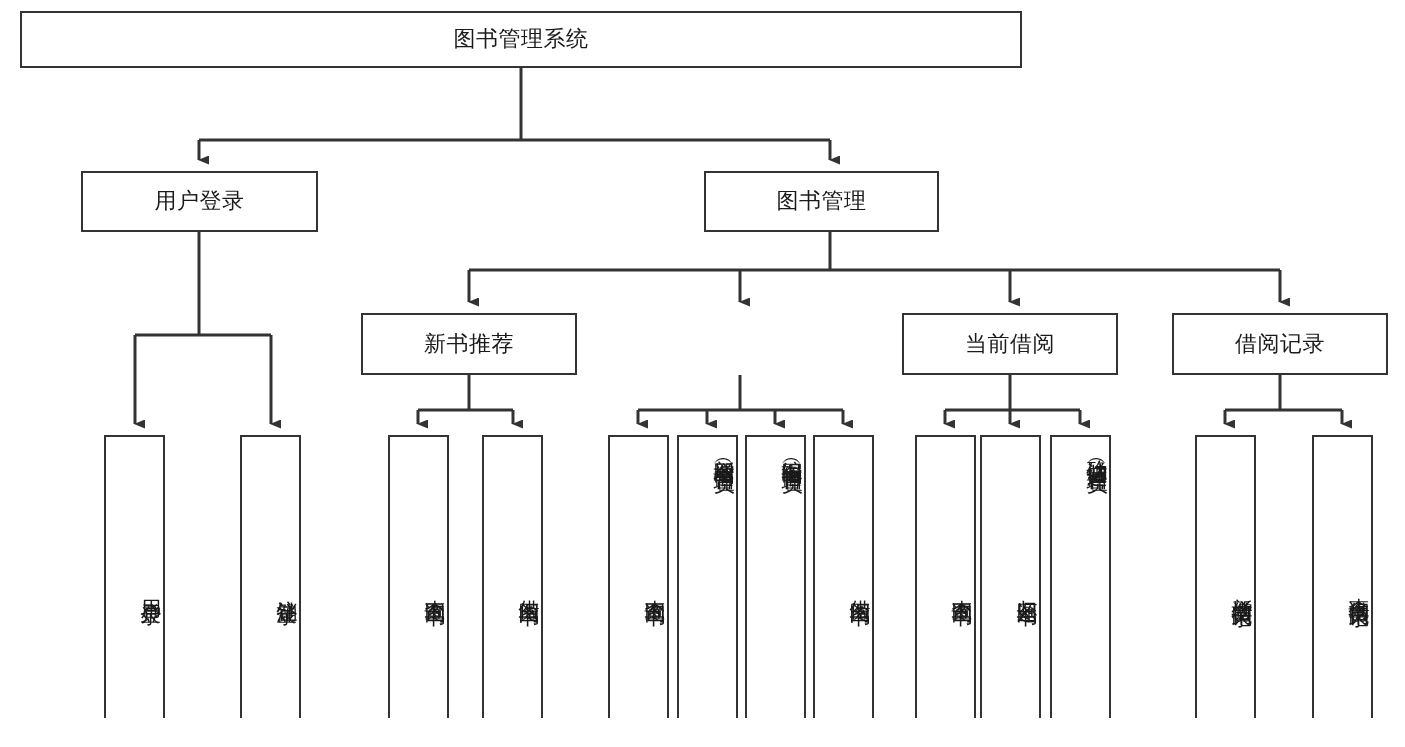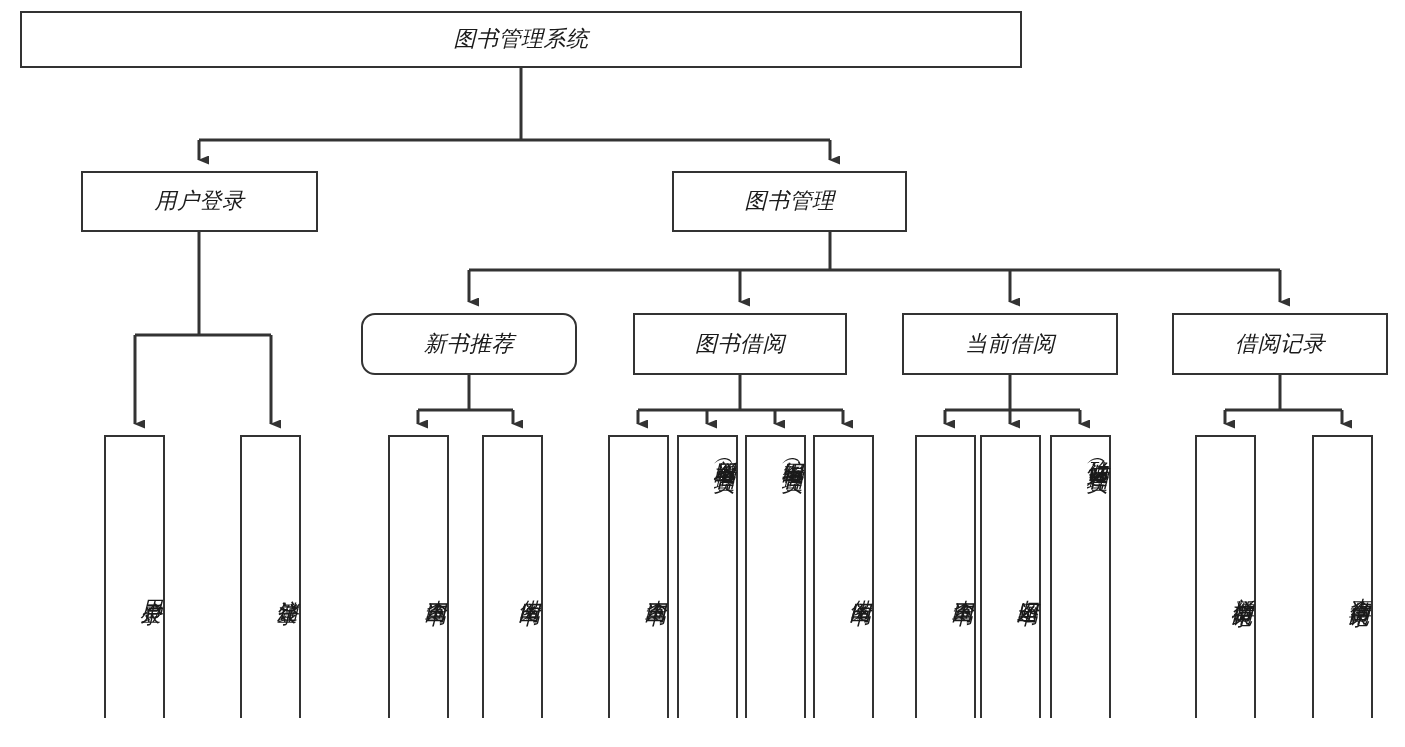--- a/index.html
+++ b/index.html
@@ -10,21 +10,20 @@
   }
   body {
     font-family: "Liberation Sans", "DejaVu Sans", sans-serif;
   }
   #diagram-root {
     position: relative;
     width: 1405px;
     height: 718px;
     background: #ffffff;
     overflow: hidden;
-    font-style: italic;
   }
   #edge-layer {
     position: absolute;
     left: 0;
     top: 0;
     width: 1405px;
     height: 747px;
     pointer-events: none;
   }
   .node {
@@ -130,31 +129,28 @@
   </svg>
 
   <div class="node horiz node-root" style="left:20px; top:11px; width:1002px; height:57px;">
     <span>图书管理系统</span>
   </div>
 
   <div class="node horiz" style="left:81px; top:171px; width:237px; height:61px;">
     <span>用户登录</span>
   </div>
 
-  <div class="node horiz" style="left:672px; top:171px; width:235px; height:61px;">
+  <div class="node horiz" style="left:704px; top:171px; width:235px; height:61px;">
     <span>图书管理</span>
   </div>
 
-  <div class="node horiz" style="left:361px; top:313px; width:216px; height:62px;border-radius:14px;">
+  <div class="node horiz" style="left:361px; top:313px; width:216px; height:62px;">
     <span>新书推荐</span>
   </div>
 
-  <div class="node horiz" style="left:633px; top:313px; width:214px; height:62px;">
-    <span>图书借阅</span>
-  </div>
 
   <div class="node horiz" style="left:1172px; top:313px; width:216px; height:62px;">
     <span>借阅记录</span>
   </div>
 
   <div class="node horiz" style="left:902px; top:313px; width:216px; height:62px;">
     <span>当前借阅</span>
   </div>
 
   <div class="node vert" style="left:104px; top:435px; width:61px; height:298px;">

